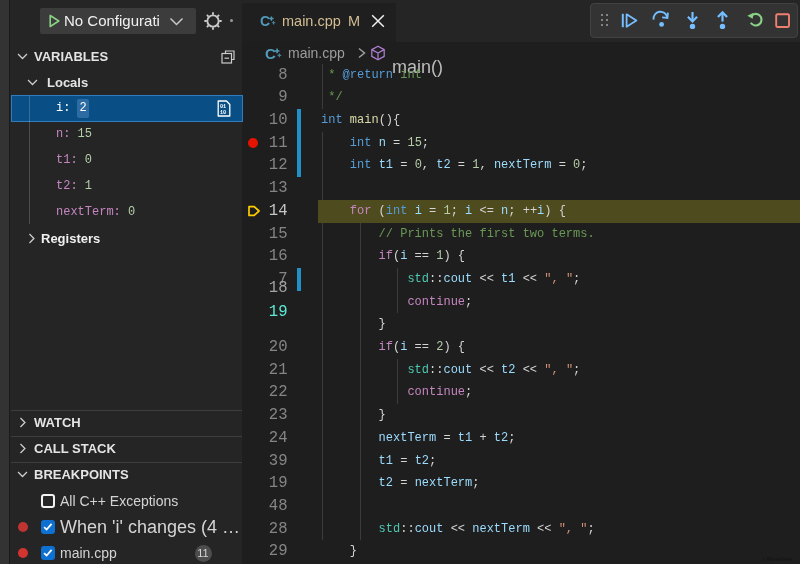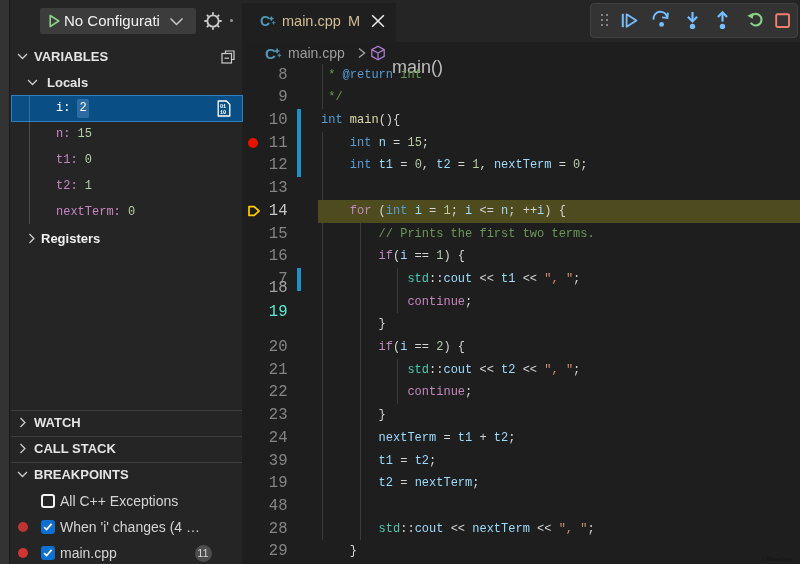--- a/index.html
+++ b/index.html
@@ -195,20 +195,20 @@
     <path d="M2.5 5 L8 10.5 L13.5 5" stroke="#cccccc" stroke-width="1.6" fill="none"></path>
   </svg>
 <div class="hdr" style="left:34px;top:462px">BREAKPOINTS</div>
 <div style="left:41px;top:494px;width:13.5px;height:13.5px;border:2.2px solid #f2f2f2;border-radius:3px"></div>
 <div style="left:60px;top:488px;height:26px;line-height:26px;font-size:14px;color:#d4d4d4">All C++ Exceptions</div>
 <div style="left:18px;top:522px;width:10px;height:10px;border-radius:50%;background:#be3431"></div>
 <div style="left:41px;top:520px;width:13.5px;height:13.5px;background:#0e70d1;border-radius:3px"></div>
 <svg style="left:41px;top:520px" width="13.5" height="13.5" viewBox="0 0 13 13">
     <path d="M3 6.8 L5.4 9.2 L10.2 3.8" stroke="#ffffff" stroke-width="1.7" fill="none"></path>
   </svg>
-<div style="left:60px;top:514px;height:26px;line-height:26px;font-size:14px;color:#d4d4d4">When 'i' changes (4 …</div>
+<div style="left:60px;top:514px;height:26px;line-height:26px;font-size:18px;color:#d4d4d4">When 'i' changes (4 …</div>
 <div style="left:18px;top:548px;width:10px;height:10px;border-radius:50%;background:#d23430"></div>
 <div style="left:41px;top:546px;width:13.5px;height:13.5px;background:#0e70d1;border-radius:3px"></div>
 <svg style="left:41px;top:546px" width="13.5" height="13.5" viewBox="0 0 13 13">
     <path d="M3 6.8 L5.4 9.2 L10.2 3.8" stroke="#ffffff" stroke-width="1.7" fill="none"></path>
   </svg>
 <div style="left:60px;top:540px;height:26px;line-height:26px;font-size:14px;color:#d4d4d4">main.cpp</div>
 <div style="left:194.5px;top:544.5px;width:17px;height:17px;border-radius:50%;background:#4d4d4d;color:#d5d5d5;font-size:11px;line-height:17px;text-align:center">11</div>
 <div style="left:763px;top:556px;font-size:6px;color:#131313">| Riverdere code</div>
 </body></html>

